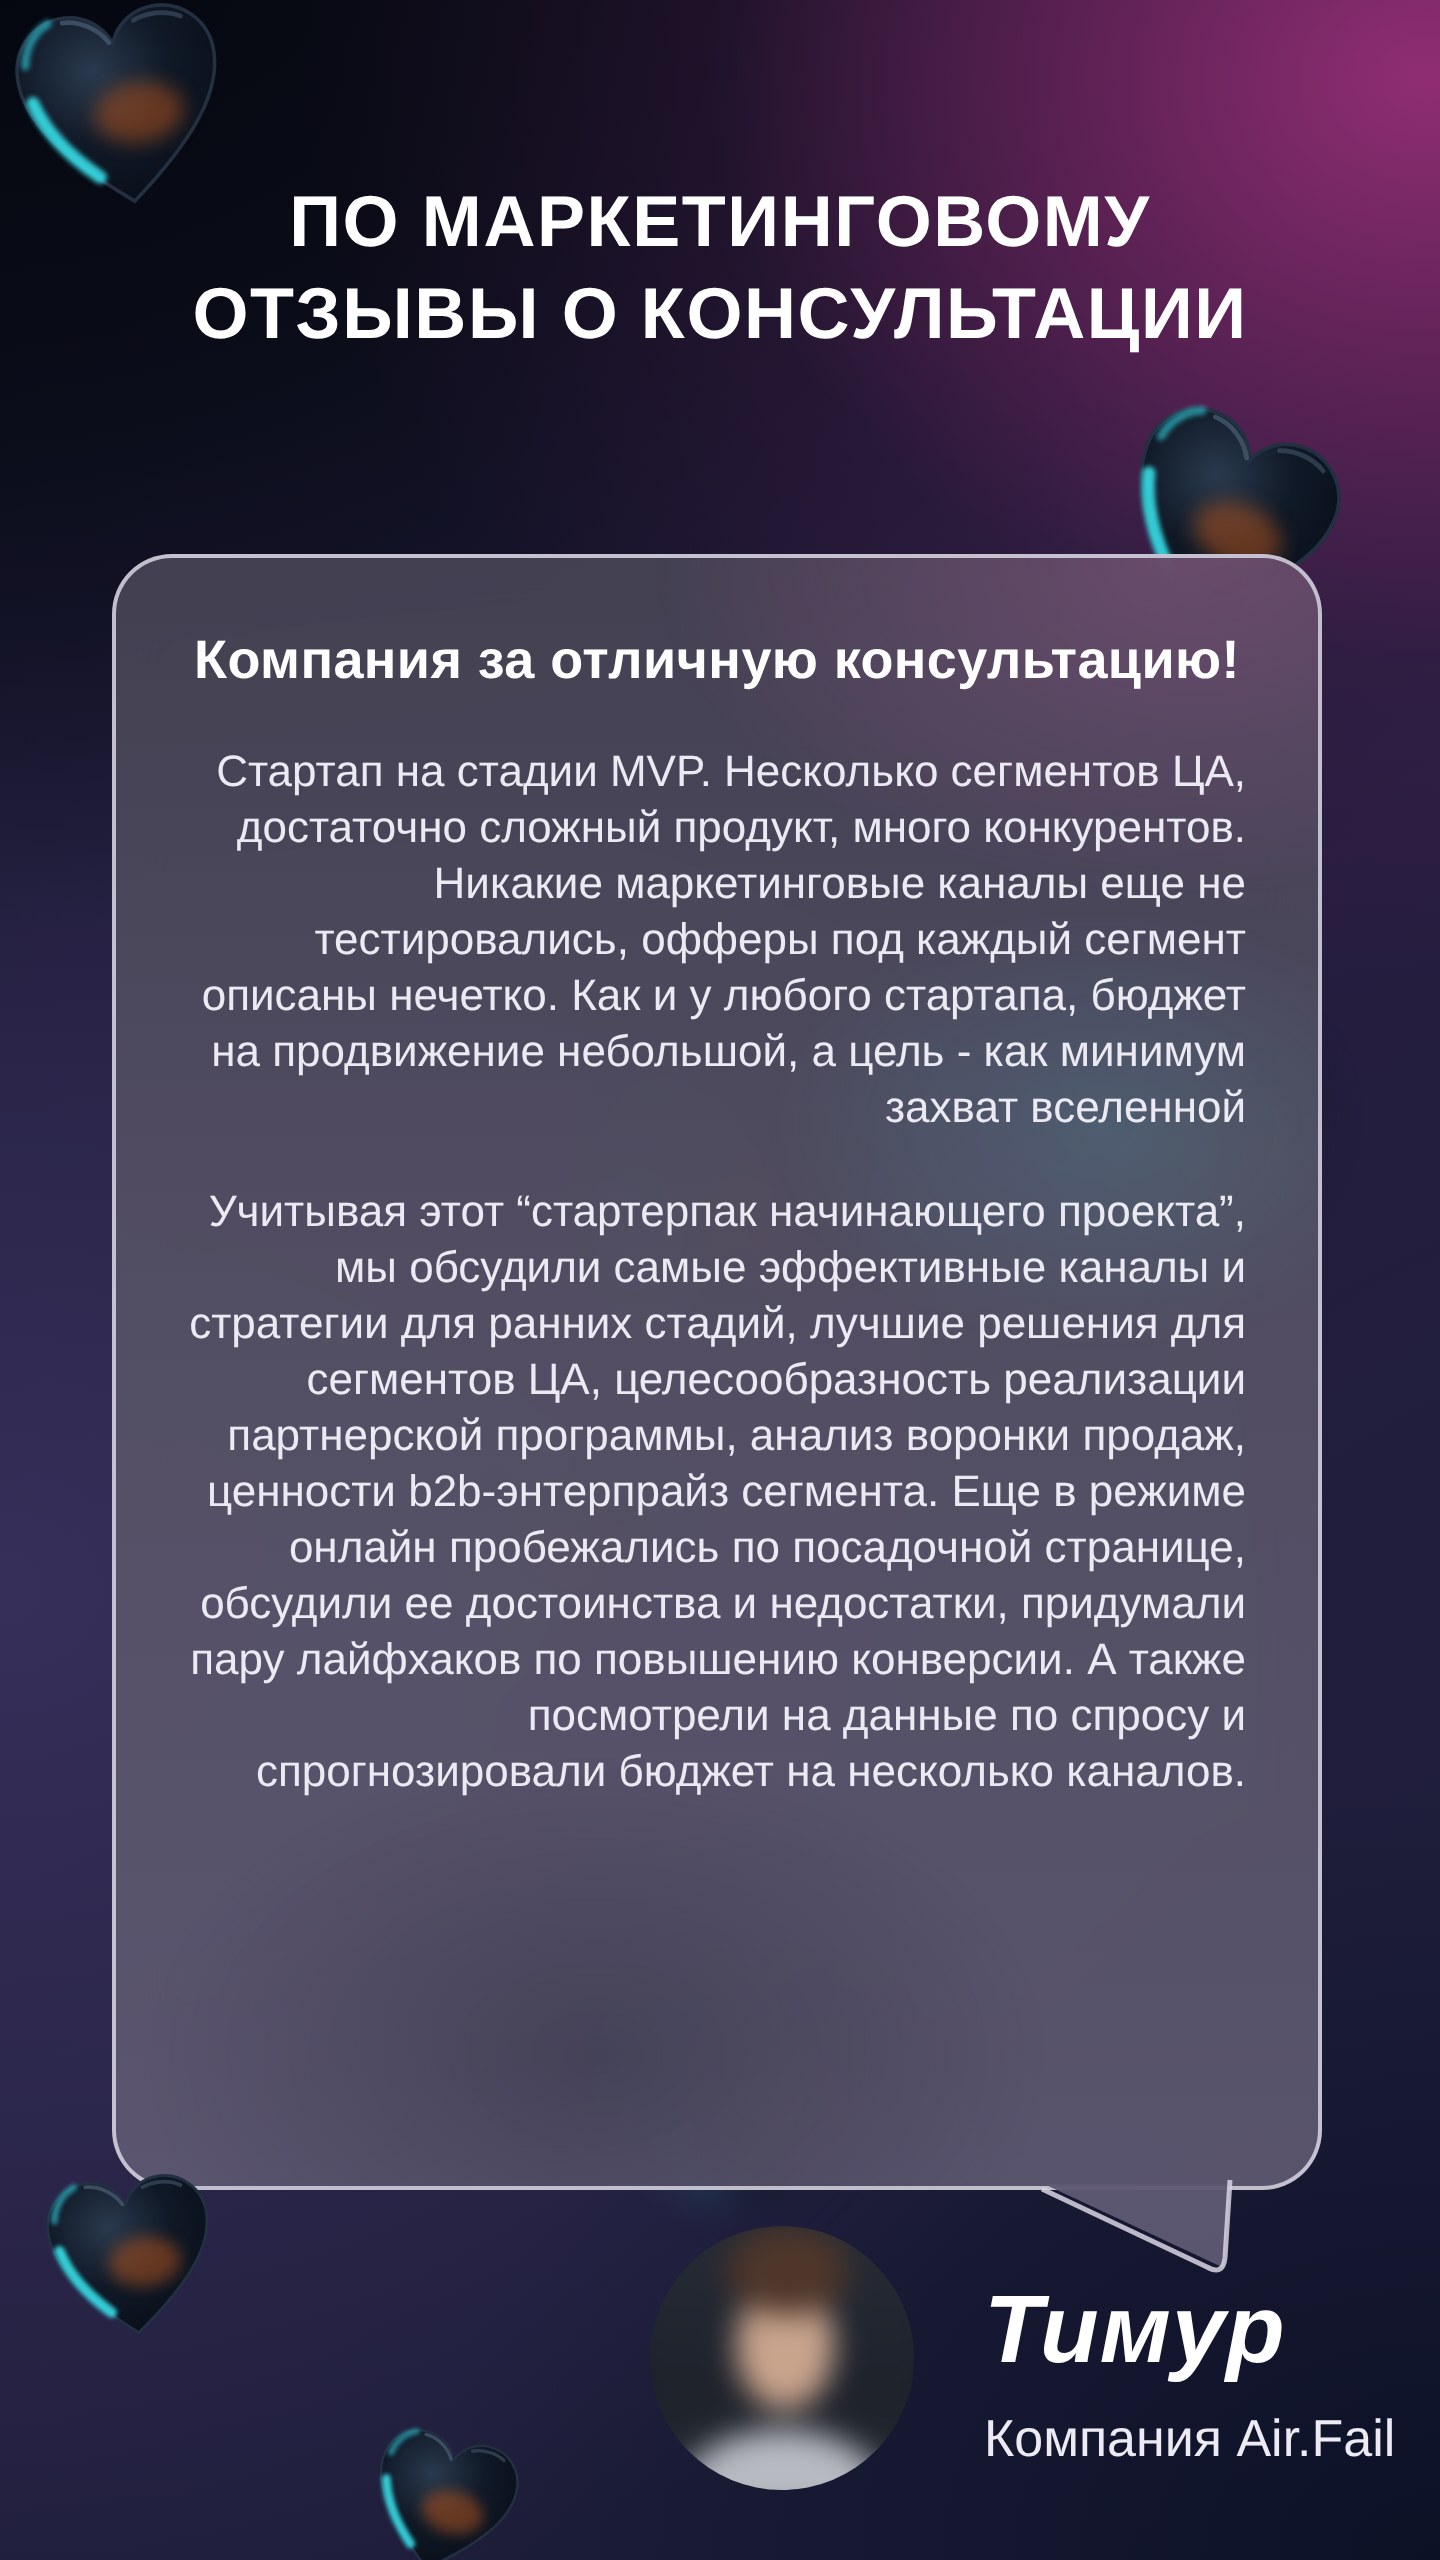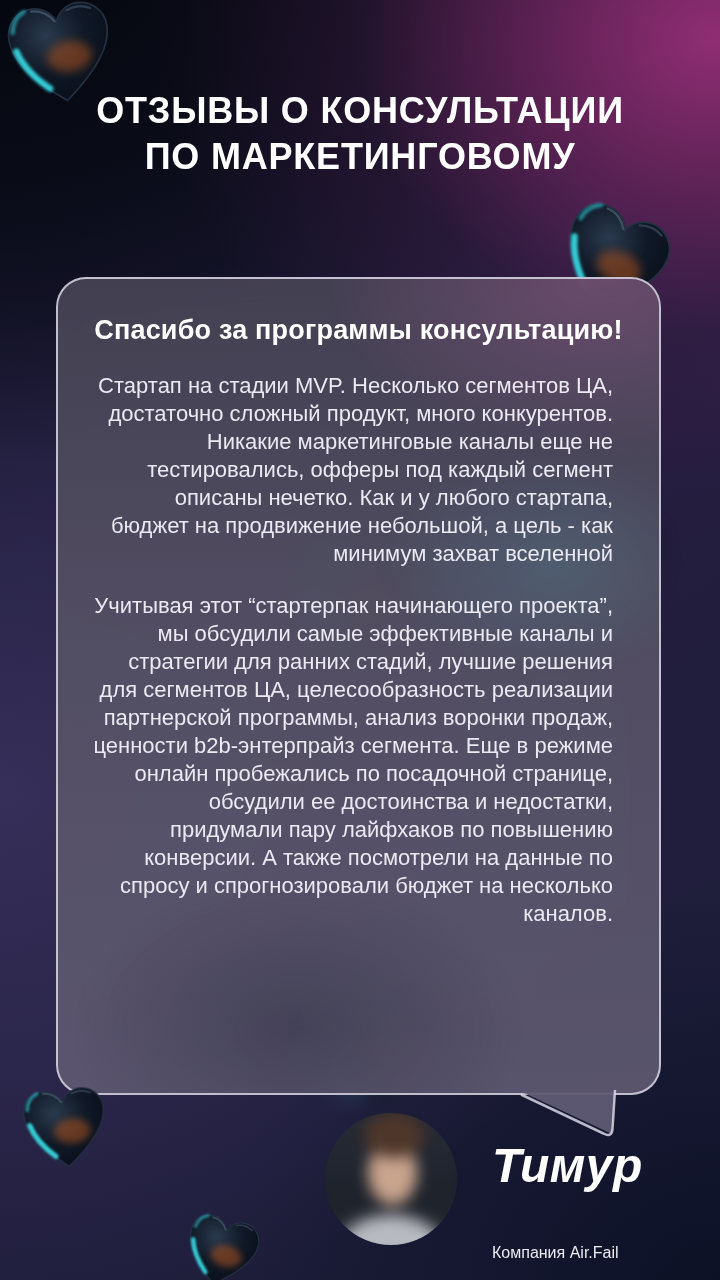--- a/index.html
+++ b/index.html
@@ -37,21 +37,21 @@
       radial-gradient(420px 260px at 90% 0%, rgba(168,92,150,0.38), rgba(168,92,150,0) 65%),
       radial-gradient(240px 160px at 82% 35%, rgba(84,205,218,0.14), rgba(84,205,218,0) 70%),
       radial-gradient(300px 200px at 40% 92%, rgba(16,20,34,0.28), rgba(16,20,34,0) 75%);
   }
   .card-inner { position:relative; z-index:1; }
   .card-heading {
     margin:0 0 26px 0; text-align:center; color:#ffffff;
     font-size:27px; font-weight:700; letter-spacing:0.2px;
   }
   .card-body p {
-    margin:0 12px 24px 0; text-align:right; color:#ebe9f1;
+    margin:0 2px 24px 0; text-align:right; color:#ebe9f1;
     font-size:22px; line-height:28px; font-weight:400;
   }
   .card-highlight {
     margin:0; text-align:center; color:#ffffff;
     font-size:22px; line-height:30px; font-weight:700;
   }
   .tail { position:absolute; left:496px; top:1088px; width:130px; height:55px; z-index:4; }
 
   .avatar {
     position:absolute; left:325px; top:1113px; width:132px; height:132px;
@@ -64,21 +64,21 @@
       radial-gradient(37px 48px at 51% 46%, #c9a48d 0%, #c9a48d 55%, rgba(201,164,141,0) 78%),
       radial-gradient(72px 46px at 50% 94%, #b7bac1 0%, #b7bac1 60%, rgba(183,186,193,0) 82%),
       linear-gradient(180deg, #272c37 0%, #1e222b 60%, #23272f 100%);
   }
   .author-name {
     position:absolute; left:492px; top:1138px; z-index:5;
     color:#ffffff; font-size:48px; font-weight:700; font-style:italic; letter-spacing:0.5px;text-align:center;
   }
   .author-company {
     position:absolute; left:492px; top:1204px; z-index:5;
-    color:#eceaf2; font-size:16px; font-weight:400;margin-top:40px;
+    color:#eceaf2; font-size:26px; font-weight:400;
   }
   .defs-hidden { position:absolute; width:0; height:0; overflow:hidden; }
 </style>
 </head>
 <body>
 
 <svg class="defs-hidden" aria-hidden="true">
   <defs>
     <radialGradient id="hgrad" cx="0.38" cy="0.3" r="0.85">
       <stop offset="0%" stop-color="#2a3a4e"></stop>
@@ -118,27 +118,27 @@
       <use href="#heart-art"></use>
     </svg>
   <svg class="heart blurred" style="left:210px; top:710px; width:135px; height:135px; transform:rotate(6deg); opacity:0.6; z-index:1;" viewBox="0 0 100 100">
       <use href="#heart-art"></use>
     </svg>
   <svg class="heart blurred" style="left:300px; top:975px; width:150px; height:150px; transform:rotate(-4deg); opacity:0.5; z-index:1;" viewBox="0 0 100 100">
       <use href="#heart-art"></use>
     </svg>
 
   <div class="title">
+    <span>ПО МАРКЕТИНГОВОМУ</span>
     <span>ОТЗЫВЫ О КОНСУЛЬТАЦИИ</span>
-    <span>ПО МАРКЕТИНГОВОМУ</span>
   </div>
 
   <div class="card">
     <div class="card-inner">
-      <h2 class="card-heading">Спасибо за программы консультацию!</h2>
+      <h2 class="card-heading">Компания за отличную консультацию!</h2>
       <div class="card-body">
         <p>Стартап на стадии MVP. Несколько сегментов ЦА, достаточно сложный продукт, много конкурентов. Никакие маркетинговые каналы еще не тестировались, офферы под каждый сегмент описаны нечетко. Как и у любого стартапа, бюджет на продвижение небольшой, а цель - как минимум захват вселенной</p>
         <p>Учитывая этот “стартерпак начинающего проекта”, мы обсудили самые эффективные каналы и стратегии для ранних стадий, лучшие решения для сегментов ЦА, целесообразность реализации партнерской программы, анализ воронки продаж, ценности b2b-энтерпрайз сегмента. Еще в режиме онлайн пробежались по посадочной странице, обсудили ее достоинства и недостатки, придумали пару лайфхаков по повышению конверсии. А также посмотрели на данные по спросу и спрогнозировали бюджет на несколько каналов.</p>
       </div>
     </div>
   </div>
 
   <svg class="tail" viewBox="0 0 130 55">
     <polygon points="26,4 119,4 116,46" fill="rgba(95,90,114,0.96)"></polygon>
     <path d="M119,2 L116.5,41 Q115.5,50 107.5,45.5 L25,6.5" fill="none" stroke="rgba(216,213,227,0.85)" stroke-width="2.5" stroke-linejoin="round"></path>

